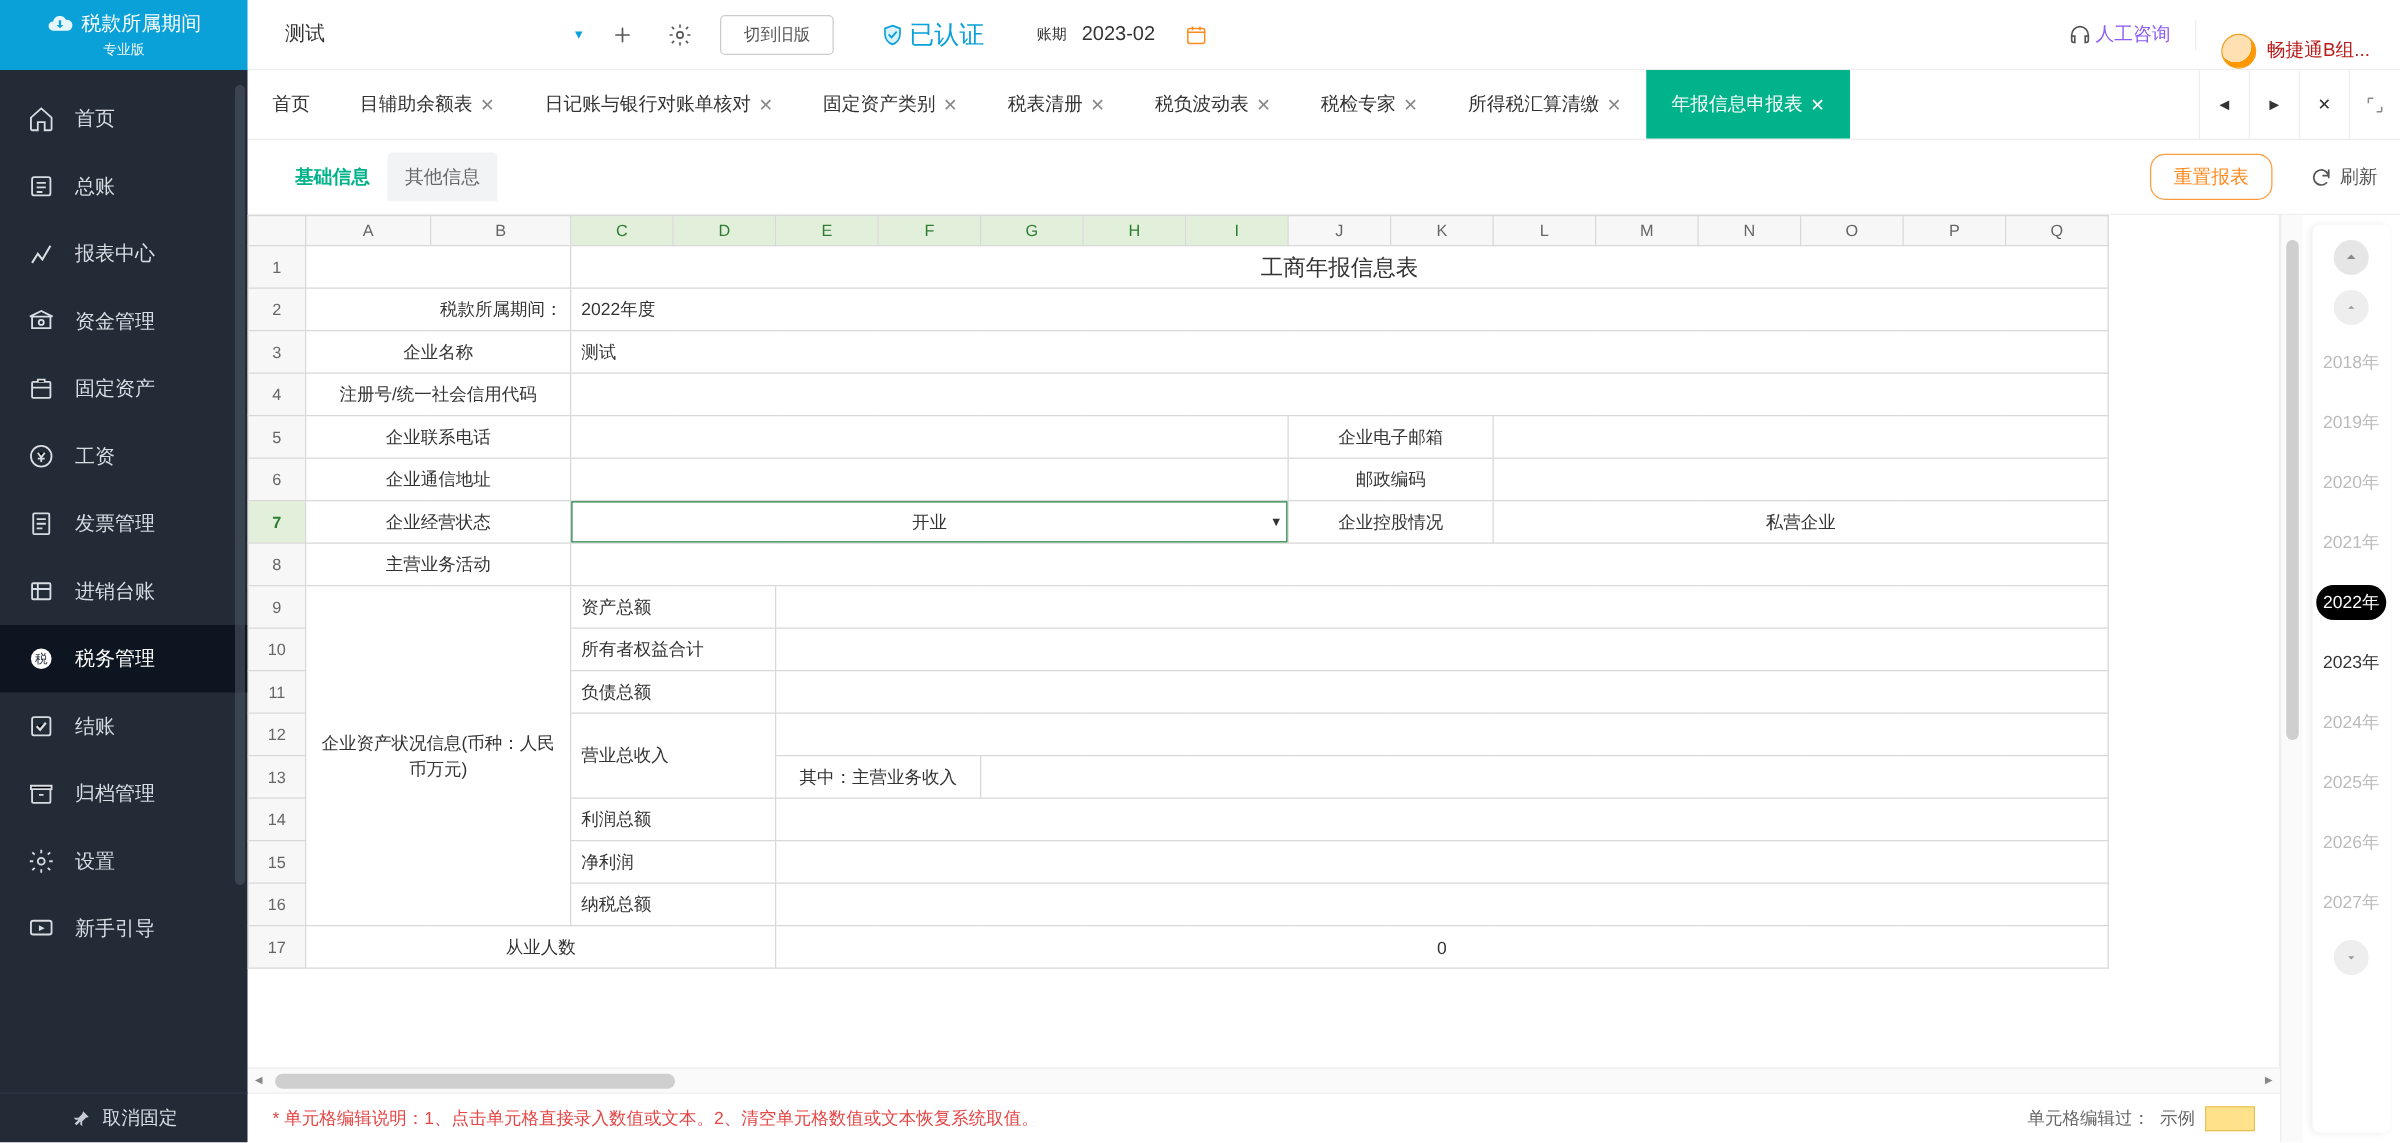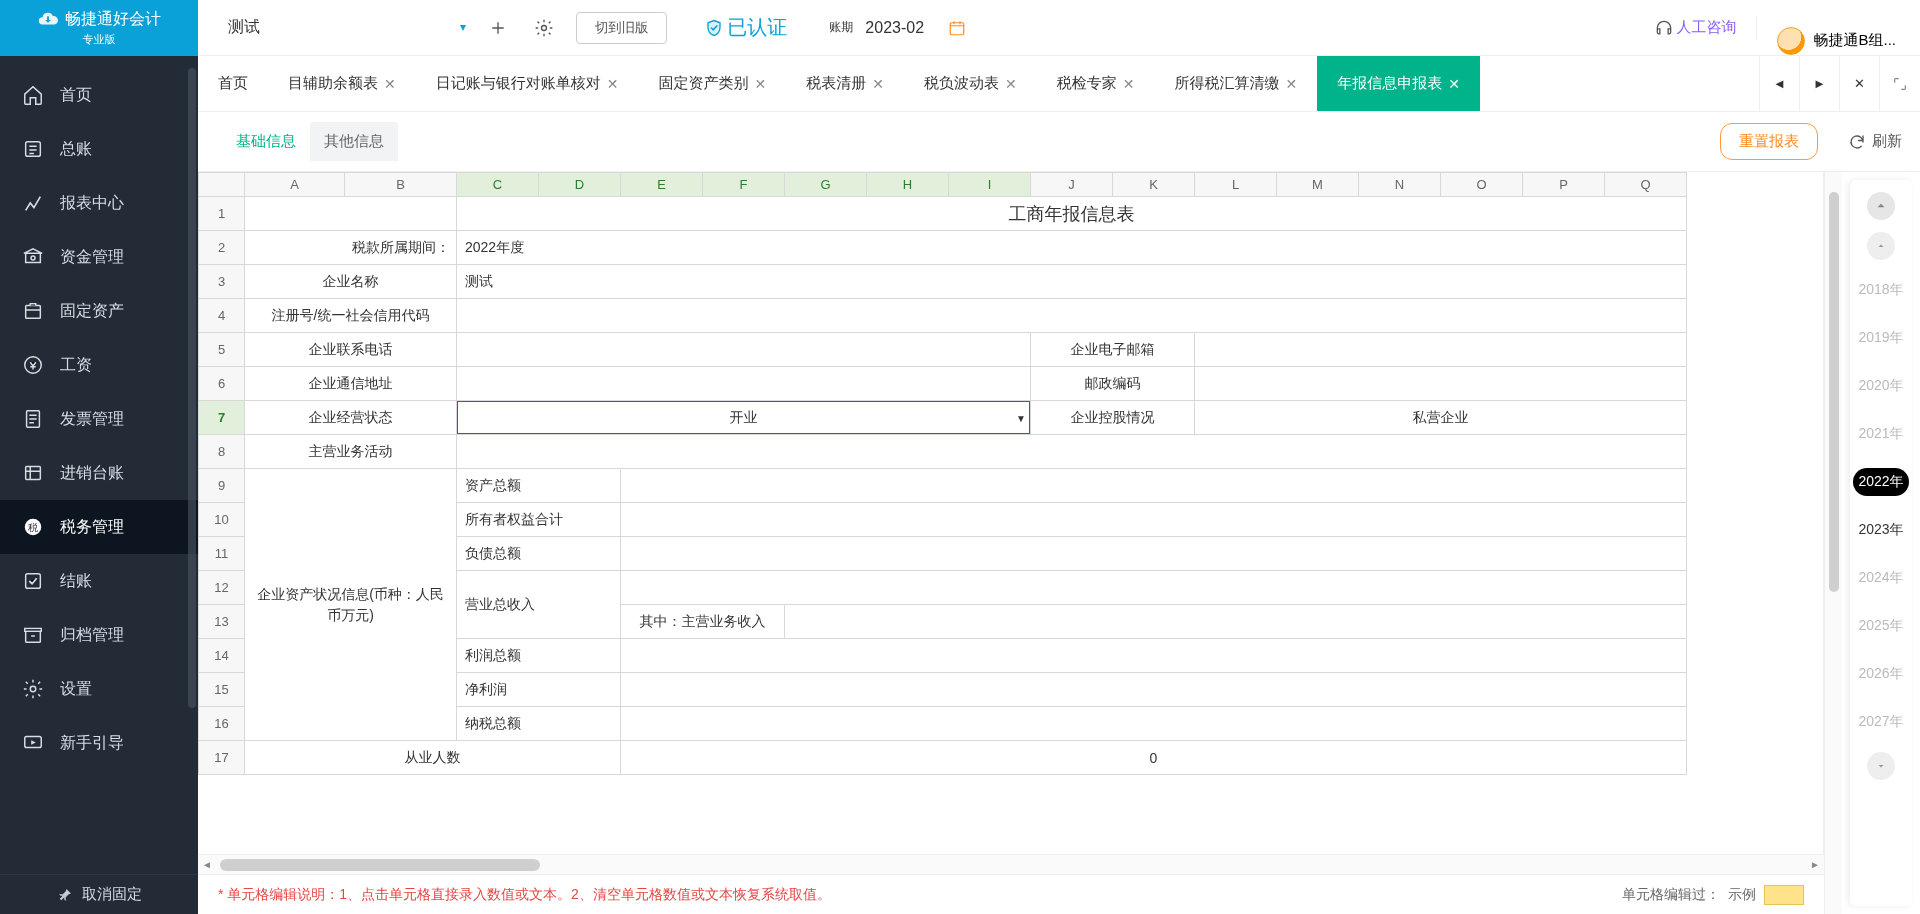--- a/index.html
+++ b/index.html
@@ -18,21 +18,21 @@
 .chev { color: #0aa1d8; font-size: 12px; }
 .icon-btn { width: 28px; height: 28px; display: inline-flex; align-items: center; justify-content: center; color: #666; cursor: pointer; border-radius: 4px; }
 .old-ver-btn { border: 1px solid #ccc; padding: 6px 18px; border-radius: 4px; color: #555; cursor: pointer; background: #fff; }
 .verified { color: #0aa1d8; display: inline-flex; align-items: center; gap: 4px; font-size: 20px; margin-left: 20px; }
 .period-area { display: flex; align-items: center; gap: 12px; margin-left: 24px; color: #555; }
 .period-label { font-size: 12px; color: #333; }
 .period-val { display: inline-flex; align-items: flex-start; gap: 24px; color: #333; font-size: 16px; }
 .header-right { display: flex; align-items: center; gap: 20px; padding-right: 24px; }
 .consult { display: inline-flex; align-items: center; gap: 2px; color: #8b5cf6; cursor: pointer; font-size: 15px; }
 .divider-v { width: 1px; height: 24px; background: #eee; }
-.user-area { display: flex; align-items: center; gap: 8px; cursor: pointer; font-size: 15px; color: #000000; margin-top: 26px; }
+.user-area { display: flex; align-items: center; gap: 8px; cursor: pointer; font-size: 15px; color: #b91c1c; margin-top: 26px; }
 .avatar { width: 28px; height: 28px; border-radius: 50%; background: radial-gradient(circle at 40% 35%, #ffe0b2 55%, #ff9800 56%); border: 1px solid #f0a020; }
 
 
 .body { flex: 1; display: flex; min-height: 0; }
 
 
 .sidebar { width: 198px; background: #222b36; color: #d8dde4; display: flex; flex-direction: column; position: relative; }
 .side-scroll { flex: 1; overflow-y: auto; padding-top: 12px; }
 .nav-item { display: flex; align-items: center; gap: 16px; padding: 16px 22px; cursor: pointer; color: #d8dde4; font-size: 16px; }
 .nav-item.active { background: #0d1620; color: #fff; }
@@ -50,21 +50,21 @@
 .tab.active { background: #00b38a; color: #fff; }
 .tab.active .close { color: #fff; }
 .tabs-nav { display: flex; align-items: center; border-left: 1px solid #eee; }
 .tabs-nav .nav-btn { width: 40px; height: 100%; display: flex; align-items: center; justify-content: center; cursor: pointer; border-right: 1px solid #eee; color: #333; }
 .tabs-nav .nav-btn.last { border-right: none; color: #888; }
 
 
 .subhead { height: 60px; display: flex; align-items: center; padding: 0 18px; gap: 12px; border-bottom: 1px solid #eee; }
 .subtabs { display: flex; gap: 0; margin-left: 6px; }
 .subtab { padding: 10px 14px; border-radius: 4px 4px 0 0; color: #555; cursor: pointer; font-size: 15px; }
-.subtab.active { color: #00b38a; background: #fff; }
+.subtab.active { color: #00b38a; background: #fff; font-weight: bold; }
 .subtab.inactive { background: #f1f3f5; color: #666; }
 .subhead-spacer { flex: 1; }
 .reset-btn { border: 1px solid #ff9a3d; color: #ff8a1f; padding: 8px 18px; border-radius: 12px; background: #fff; cursor: pointer; font-size: 15px; }
 .refresh-btn { display: inline-flex; align-items: center; gap: 6px; color: #555; cursor: pointer; font-size: 15px; margin-left: 18px; }
 
 
 .sheet-wrap { flex: 1; display: flex; min-height: 0; }
 .sheet { flex: 1; overflow: auto; position: relative; border-right: 1px solid #eee; }
 .grid { border-collapse: collapse; table-layout: fixed; }
 .grid th, .grid td { border: 1px solid #d8d8d8; height: 34px; font-size: 14px; color: #333; background: #fff; text-align: center; vertical-align: middle; padding: 0 6px; overflow: hidden; }
@@ -107,21 +107,21 @@
 
 <div class="app">
 
   <div class="header">
     <div class="logo-area">
       <div class="logo-main">
         <svg class="logo-icon" viewBox="0 0 24 24">
             <path fill="#fff" d="M19 18H6a4 4 0 010-8 6 6 0 0111.3-1.3A4.5 4.5 0 0119 18z" opacity="0.9"></path>
             <path fill="#0aa1d8" d="M11 9h2v4h2l-3 3-3-3h2z"></path>
           </svg>
-        <span>畅捷通好会计</span>
+        <span>税款所属期间</span>
       </div>
       <div class="logo-sub">专业版</div>
     </div>
     <div class="header-left">
       <div class="company-select">
         <span class="cname">测试</span>
         <span class="chev">▾</span>
       </div>
       <span class="icon-btn">
           <svg width="18" height="18" viewBox="0 0 24 24">

